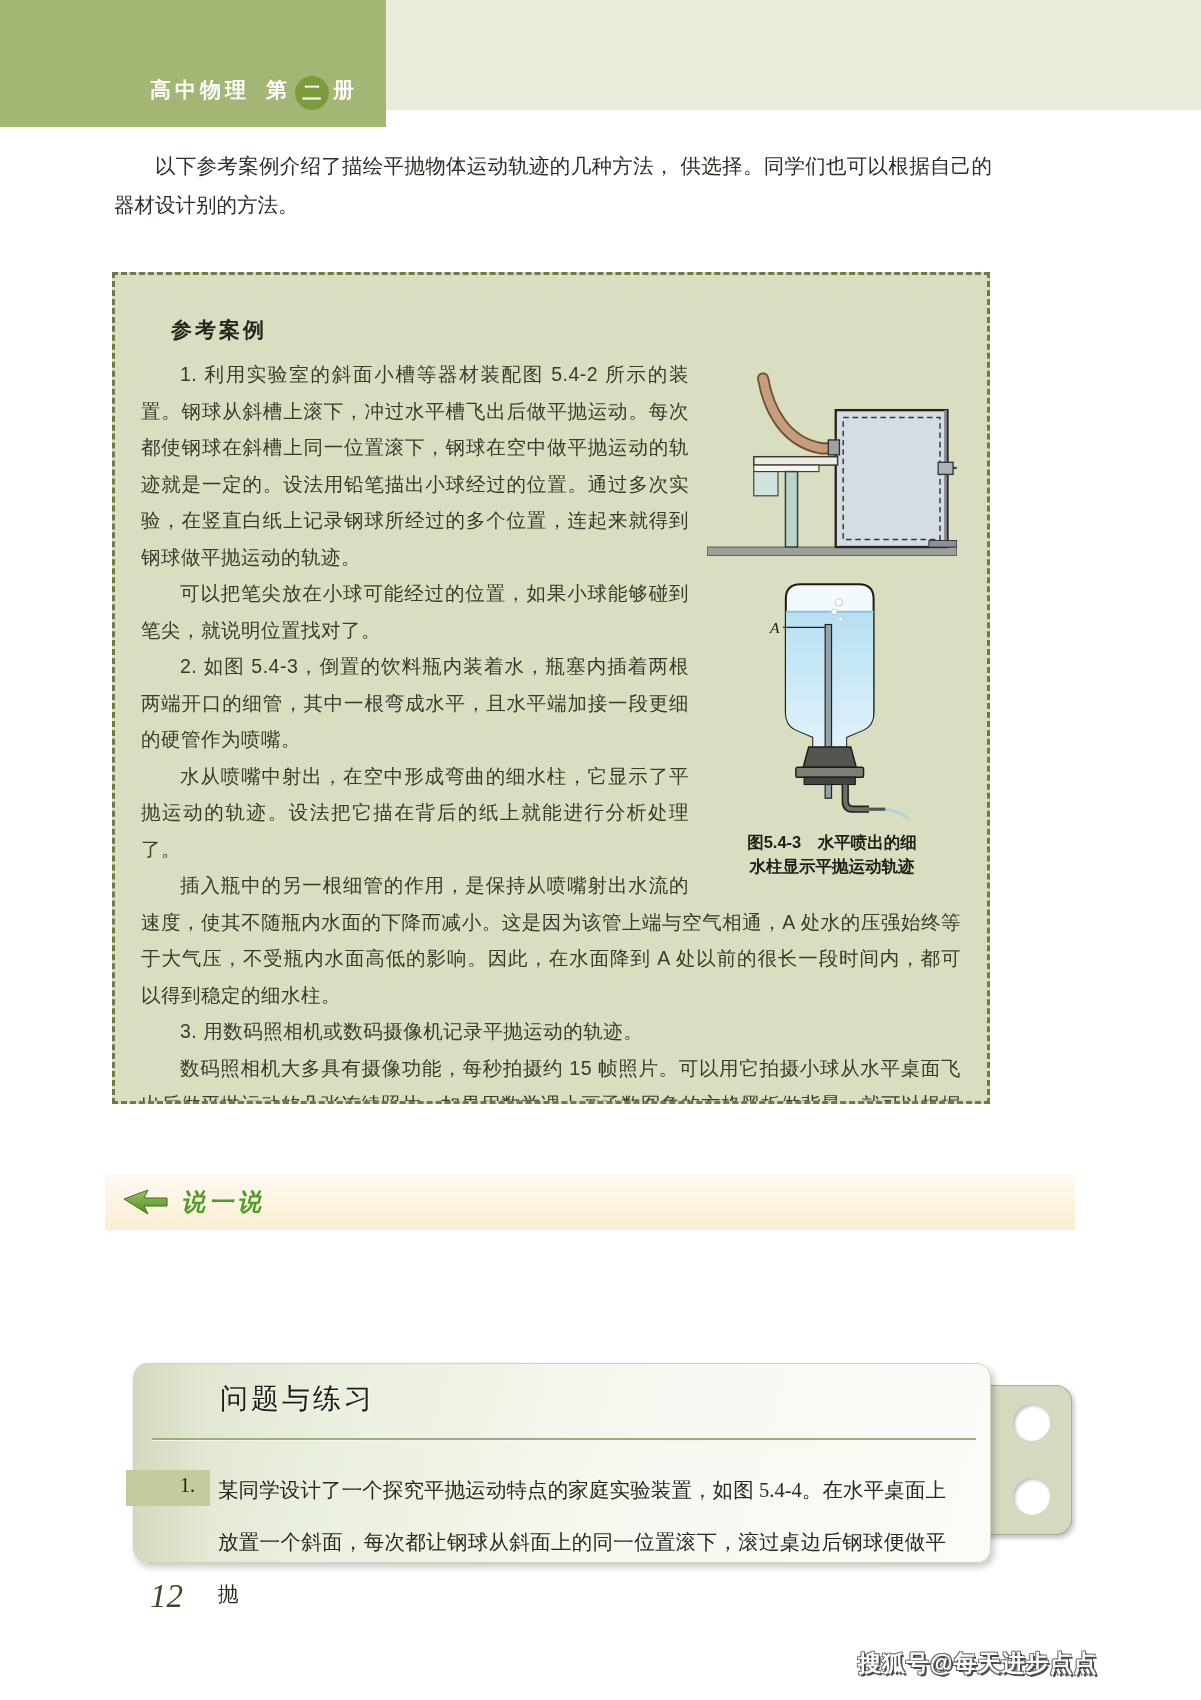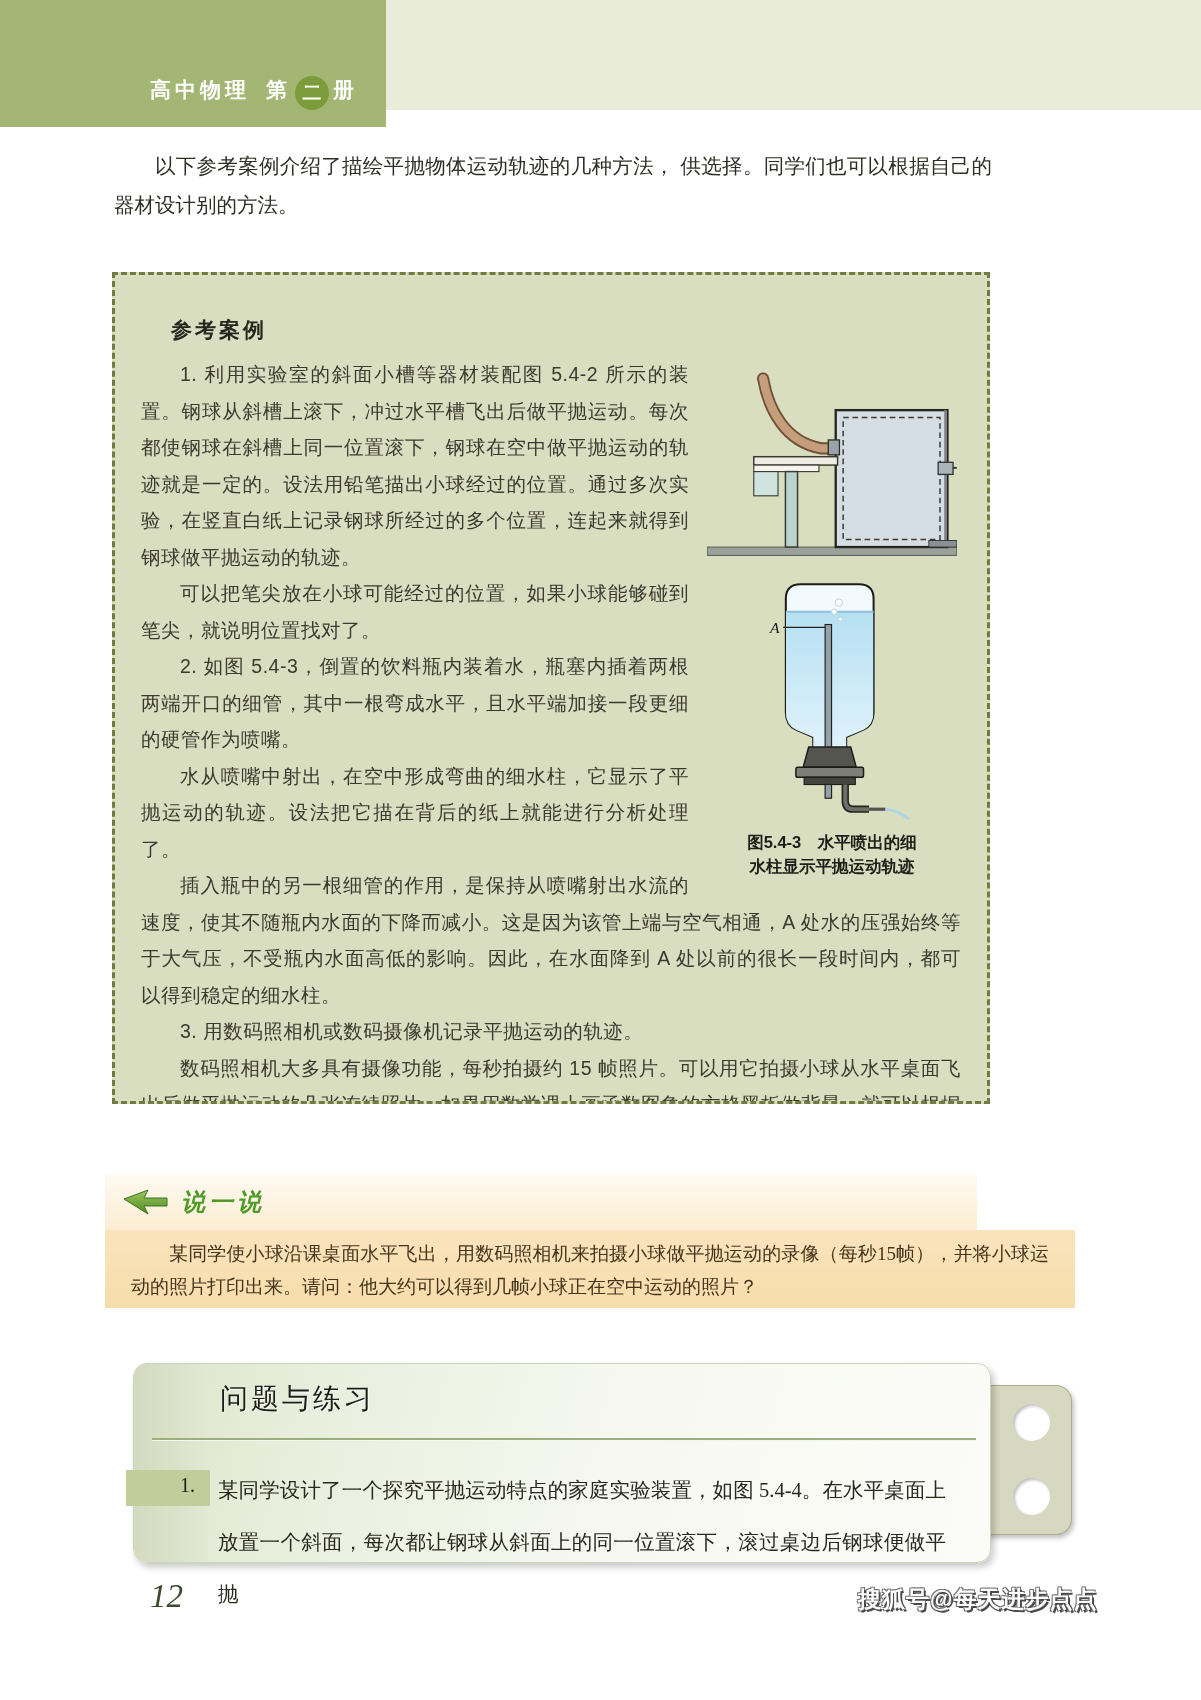--- a/index.html
+++ b/index.html
@@ -24,21 +24,21 @@
   
   .refbox { position:absolute; left:112px; top:272px; width:878px; height:832px;
     background:#dadec0; border:3px dashed #6f7b40; padding:16px 26px 12px 26px; overflow:hidden; }
   .refbox h2 { font-size:21px; font-weight:bold; color:#26261e; letter-spacing:3px; margin:25px 0 12px 30px; }
   .figcol { float:right; width:258px; margin:2px 0 4px 14px; }
   .figblock { text-align:center; margin-bottom:10px; }
   .figcap { font-size:16.5px; font-weight:bold; color:#20201a; line-height:24px; margin-top:2px; }
   .refbox p { font-size:19.5px; line-height:36.5px; color:#3a3a2e; text-align:justify;
     text-indent:2em; letter-spacing:0.5px; }
   
-  .talk-hdr { position:absolute; left:105px; top:1174px; width:872px; height:56px;
+  .talk-hdr { position:absolute; left:105px; top:1174px; width:970px; height:56px;
     background:linear-gradient(180deg,#fefaf1 0%, #fcedd2 100%);
     display:flex; align-items:center; padding-left:18px; }
   .talk-title { font-size:24px; font-weight:bold; font-style:italic; color:#4f9b28;
     letter-spacing:4px; margin-left:12px; }
   .talk-box { position:absolute; left:105px; top:1230px; width:970px; height:78px;
     background:linear-gradient(180deg,#fae4bd 0%, #f8dcab 100%); padding:7px 26px 0 26px; }
   .talk-text { font-family:"Liberation Serif", serif; font-size:19px; line-height:33px;
     color:#45351c; text-indent:2em; text-align:justify; }
   
   .ex-tab { position:absolute; left:982px; top:1385px; width:90px; height:150px;
@@ -60,21 +60,21 @@
     border-top:2px solid #9cae7d; border-bottom:1px solid #f4f7ec; }
   .ex-item { position:absolute; left:0; right:44px; top:100px; }
   .ex-hl { position:absolute; left:-8px; top:6px; width:84px; height:36px; background:#c3cd9c; }
   .ex-num { position:absolute; left:46px; top:10px; font-family:"Liberation Serif", serif;
     font-size:20px; color:#22221c; }
   .ex-text { margin-left:84px; font-family:"Liberation Serif", serif; font-size:20.5px;
     line-height:52px; color:#28281f; text-align:justify; }
   
   .pagenum { position:absolute; left:150px; top:1578px; font-family:"Liberation Serif", serif;
     font-style:italic; font-size:33px; color:#3c4a2c; }
-  .watermark { position:absolute; left:858px; top:1584px; font-size:23px; font-weight:bold;
+  .watermark { position:absolute; left:858px; top:1648px; font-size:23px; font-weight:bold;
     color:#ffffff; letter-spacing:1px;
     text-shadow:2px 2px 0 #4a4a4a, -1px -1px 0 #777777, 1px -1px 0 #666666, -1px 1px 0 #666666; }
 </style>
 </head>
 <body>
 
 <div class="page">
 
   <div class="hdr-pale"></div>
   <div class="hdr-green"></div>
@@ -162,23 +162,20 @@
       <defs>
         <linearGradient id="ag" x1="0" y1="0" x2="0" y2="1">
           <stop offset="0" stop-color="#9cc85a"></stop>
             <stop offset="1" stop-color="#4e8a26"></stop>
         </linearGradient>
       </defs>
       <polygon points="1,11 25,2 21,10 44,10 44,18 21,18 25,26" fill="url(#ag)" stroke="#3f7020" stroke-width="1"></polygon>
     </svg>
     <span class="talk-title">说一说</span>
   </div>
-  <div class="talk-box">
-    <p class="talk-text">某同学使小球沿课桌面水平飞出，用数码照相机来拍摄小球做平抛运动的录像（每秒15帧），并将小球运动的照片打印出来。请问：他大约可以得到几帧小球正在空中运动的照片？</p>
-  </div>
 
   <div class="ex-tab"></div>
   <div class="hole hole1"></div>
   <div class="hole hole2"></div>
 
   <div class="ex-card">
     <div class="ex-strip"></div>
     <div class="ex-title">问题与练习</div>
     <div class="ex-rule"></div>
     <div class="ex-item">

